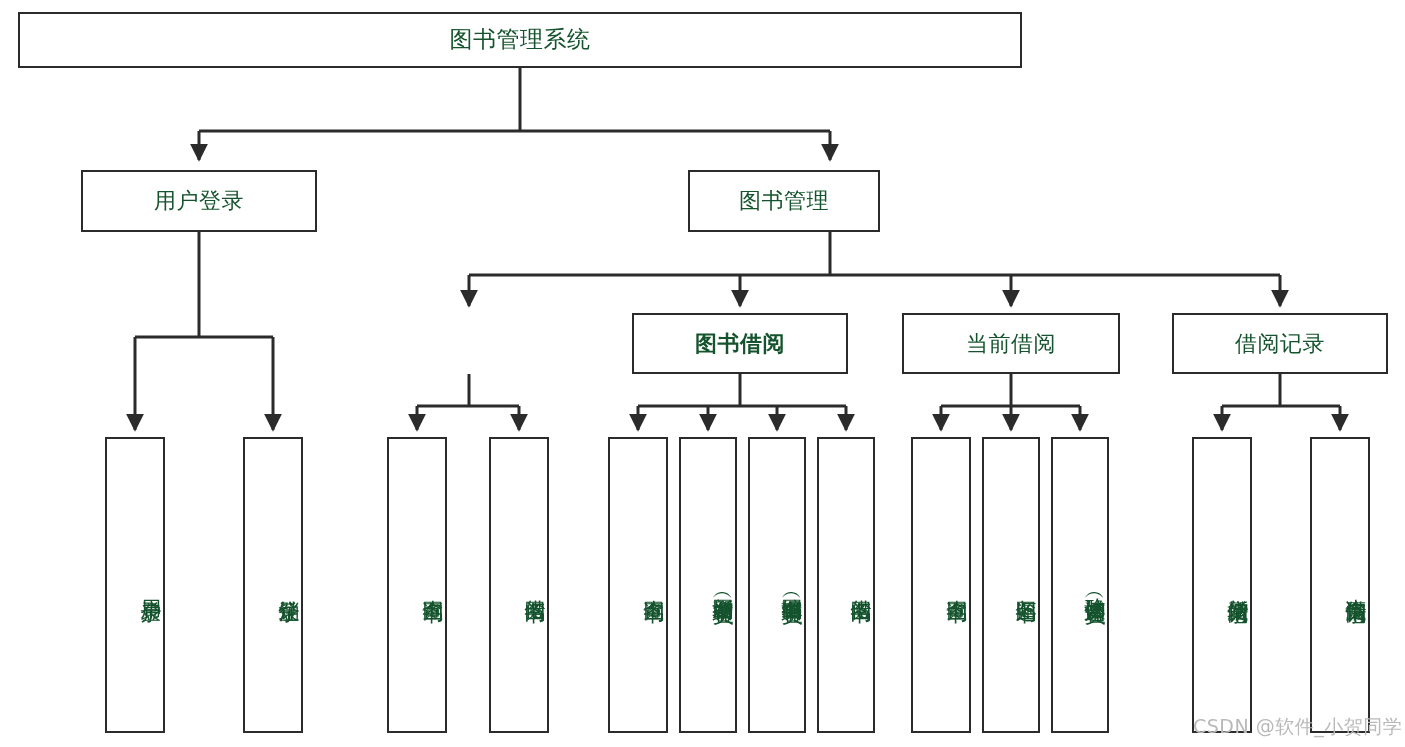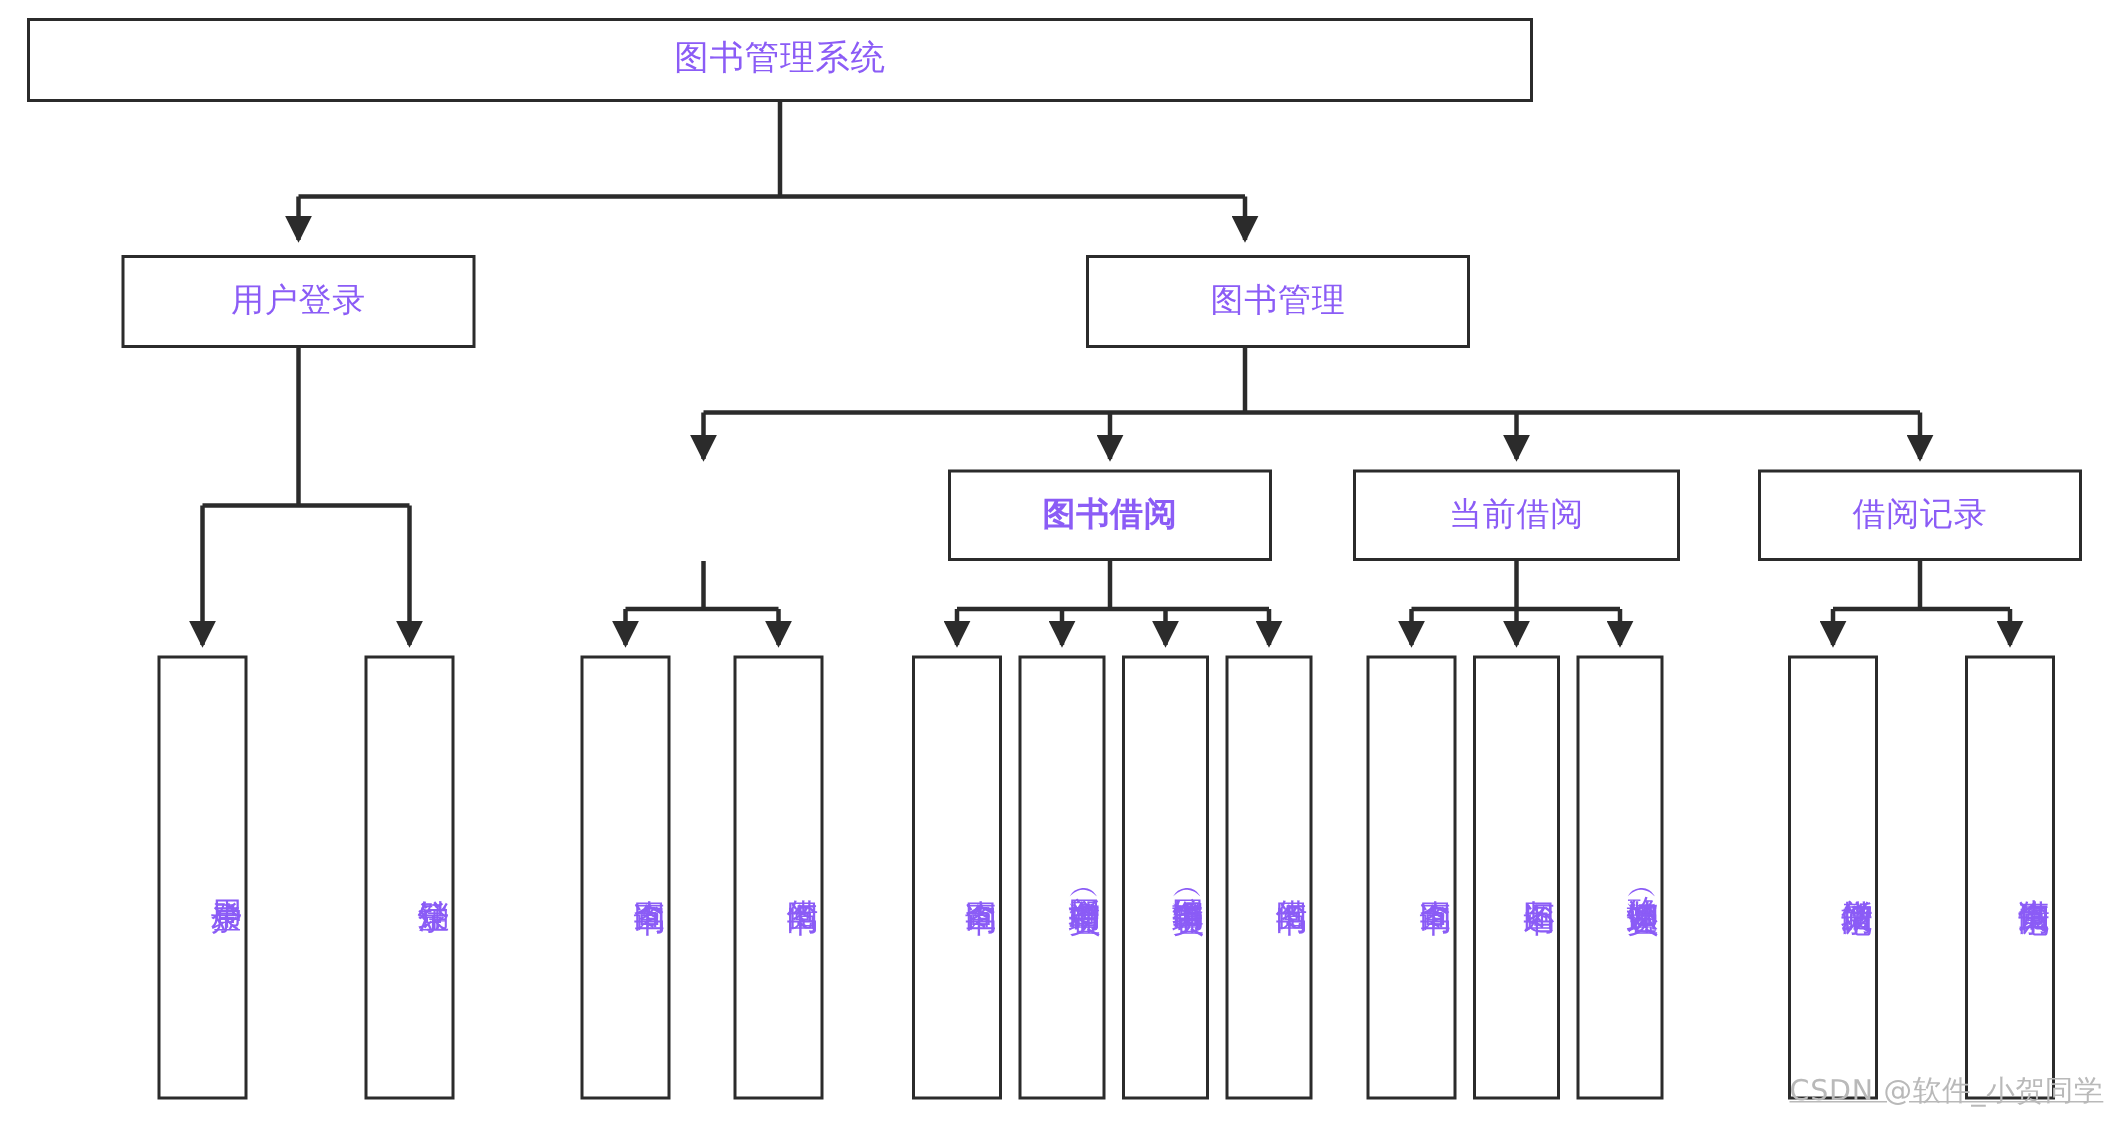--- a/index.html
+++ b/index.html
@@ -27,21 +27,21 @@
     pointer-events: none;
   }
   .node {
     position: absolute;
     box-sizing: border-box;
     border: 2px solid #2b2b2b;
     background: #ffffff;
     display: flex;
     align-items: center;
     justify-content: center;
-    color: #8b5cf6;
+    color: #14532d;
     line-height: 1.18;
   }
   .node.horiz {
     font-size: 22px;
     letter-spacing: 0.5px;
   }
   .node.vert {
     font-size: 21px;
     letter-spacing: 1px;
     writing-mode: vertical-rl;
@@ -124,21 +124,21 @@
     </g>
   </svg>
 
   <div class="node horiz root" style="left:18px; top:12px; width:1004px; height:56px;">
     <span class="label">图书管理系统</span>
   </div>
 
   <div class="node horiz" style="left:81px; top:170px; width:236px; height:62px;">
     <span class="label">用户登录</span>
   </div>
-  <div class="node horiz" style="left:724px; top:170px; width:256px; height:62px;">
+  <div class="node horiz" style="left:688px; top:170px; width:192px; height:62px;">
     <span class="label">图书管理</span>
   </div>
 
   <div class="node horiz" style="left:632px; top:313px; width:216px; height:61px;font-weight:bold;">
     <span class="label">图书借阅</span>
   </div>
   <div class="node horiz" style="left:1172px; top:313px; width:216px; height:61px;">
     <span class="label">借阅记录</span>
   </div>
   <div class="node horiz" style="left:902px; top:313px; width:218px; height:61px;">
@@ -182,17 +182,17 @@
     <span class="label">确认归还（管理员）</span>
   </div>
 
   <div class="node vert" style="left:1192px; top:437px; width:60px; height:296px;">
     <span class="label">新增借阅记录</span>
   </div>
   <div class="node vert" style="left:1310px; top:437px; width:60px; height:296px;">
     <span class="label">查询借阅记录</span>
   </div>
 
-  <div class="watermark" style="left:1193px; top:714px;text-decoration:underline;">
+  <div class="watermark" style="left:1193px; top:714px;">
     <span>CSDN @软件_小贺同学</span>
   </div>
 
 </div>
 
 </body></html>

